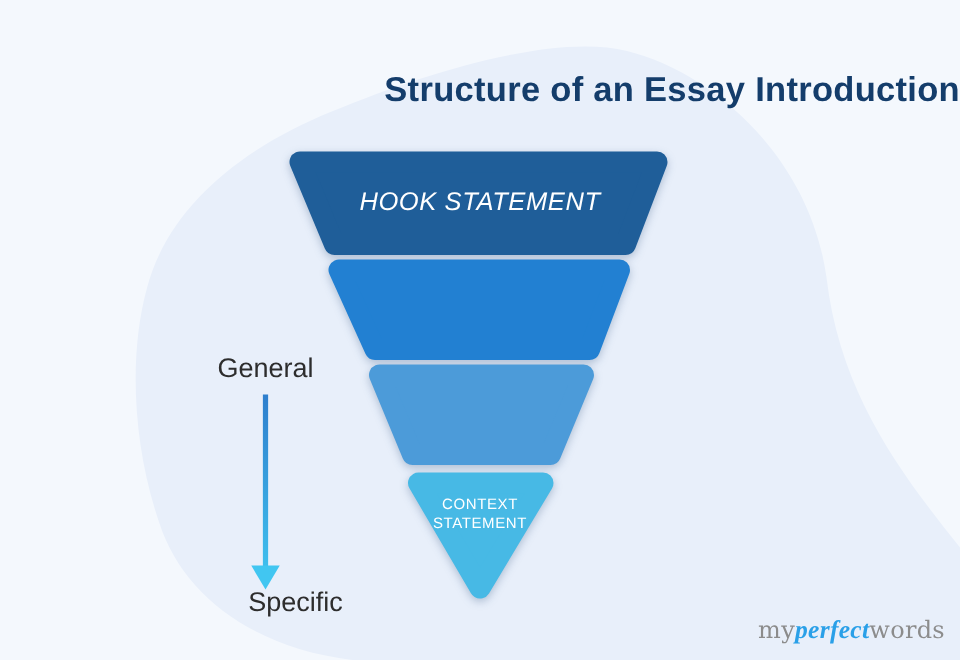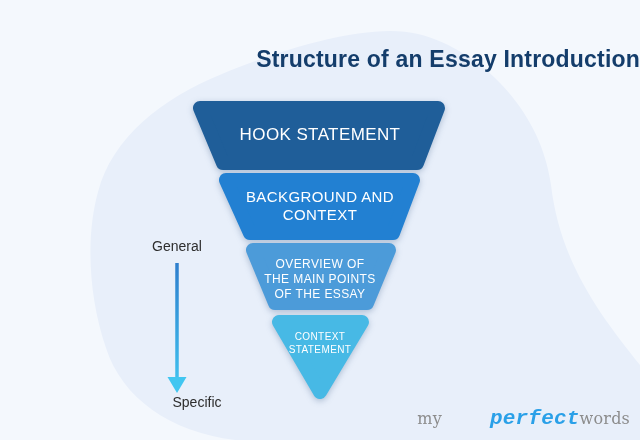--- a/index.html
+++ b/index.html
@@ -8,39 +8,39 @@
   .canvas svg{position:absolute;left:0;top:0;}
   .overlay{position:absolute;left:0;top:0;width:640px;height:440px;pointer-events:none;}
   .title{
     position:absolute;left:0;top:46px;width:640px;text-align:right;
     font-size:23px;font-weight:700;color:#143d6b;letter-spacing:0.2px;
   }
   .seg-label{
     position:absolute;transform:translate(-50%,-50%);
     color:#ffffff;text-align:center;font-weight:500;letter-spacing:0.4px;
   }
-  .seg-label.s1{left:320px;top:135px;width:280px;font-size:17px;}
+  .seg-label.s1{left:320px;top:135px;width:280px;font-size:17px;font-style:italic;}
   .seg-label.s2{left:320px;top:206px;width:150px;font-size:15px;line-height:1.2;}
   .seg-label.s3{left:320px;top:279px;width:112px;font-size:12px;line-height:1.25;}
   .seg-label.s4{left:320px;top:343px;width:72px;font-size:10px;line-height:1.3;}
   .axis-label{
     position:absolute;transform:translate(-50%,-50%);
-    font-size:14px;color:#2d2d2d;
+    font-size:18px;color:#2d2d2d;
   }
   .axis-label.general{left:177px;top:246px;}
   .axis-label.specific{left:176px;top:402px;margin-left:21px;}
   .funnel-group{filter:drop-shadow(0 2px 3px rgba(20,60,110,0.28));}
   .logo{
     position:absolute;right:10px;bottom:10px;
     font-family:"DejaVu Serif",serif;font-size:16px;color:#8c8c8c;
     letter-spacing:0.2px;white-space:nowrap;
   }
   .logo .perfect{
-    font-family:Liberation Mono, monospace;font-style:italic;font-weight:700;
-    color:#2aa0e8;font-size:21px;margin-left:48px;
+    font-family:Liberation Serif, serif;font-style:italic;font-weight:700;
+    color:#2aa0e8;font-size:17px;
   }
 </style>
 </head>
 <body>
 
 <div class="canvas">
 
   <svg width="640" height="440" viewBox="0 0 640 440">
     <defs>
       <linearGradient id="arrowGrad" gradientUnits="userSpaceOnUse" x1="177" y1="262" x2="177" y2="392">
@@ -75,22 +75,20 @@
     <g>
       <line x1="177" y1="263" x2="177" y2="379" stroke="url(#arrowGrad)" stroke-width="3.5"></line>
       <polygon points="167.5,377 186.5,377 177,393" fill="#41c6f1"></polygon>
     </g>
   </svg>
 
   <div class="overlay">
     <div class="title">Structure of an Essay Introduction</div>
 
     <div class="seg-label s1">HOOK STATEMENT</div>
-    <div class="seg-label s2">BACKGROUND AND CONTEXT</div>
-    <div class="seg-label s3">OVERVIEW OF THE MAIN POINTS OF THE ESSAY</div>
     <div class="seg-label s4">CONTEXT STATEMENT</div>
 
     <div class="axis-label general">General</div>
     <div class="axis-label specific">Specific</div>
 
     <div class="logo"><span>my</span><span class="perfect">perfect</span><span>words</span></div>
   </div>
 
 </div>
 

